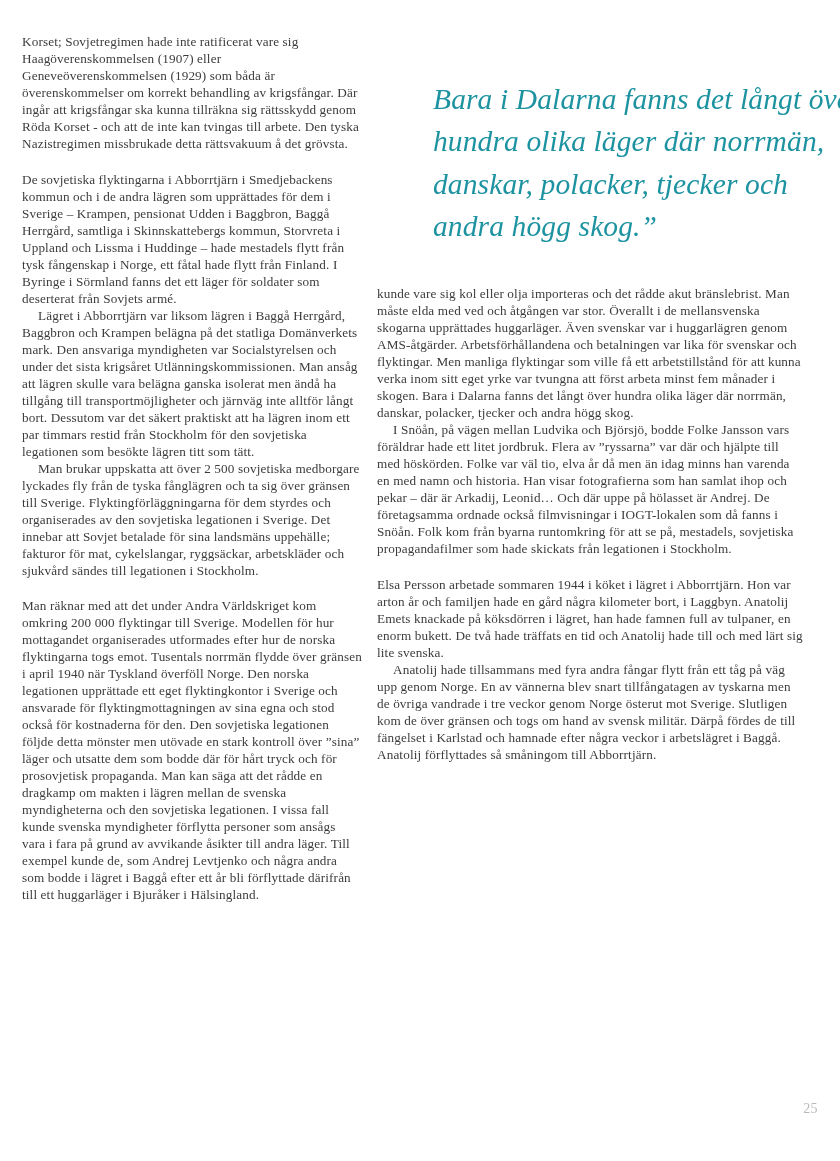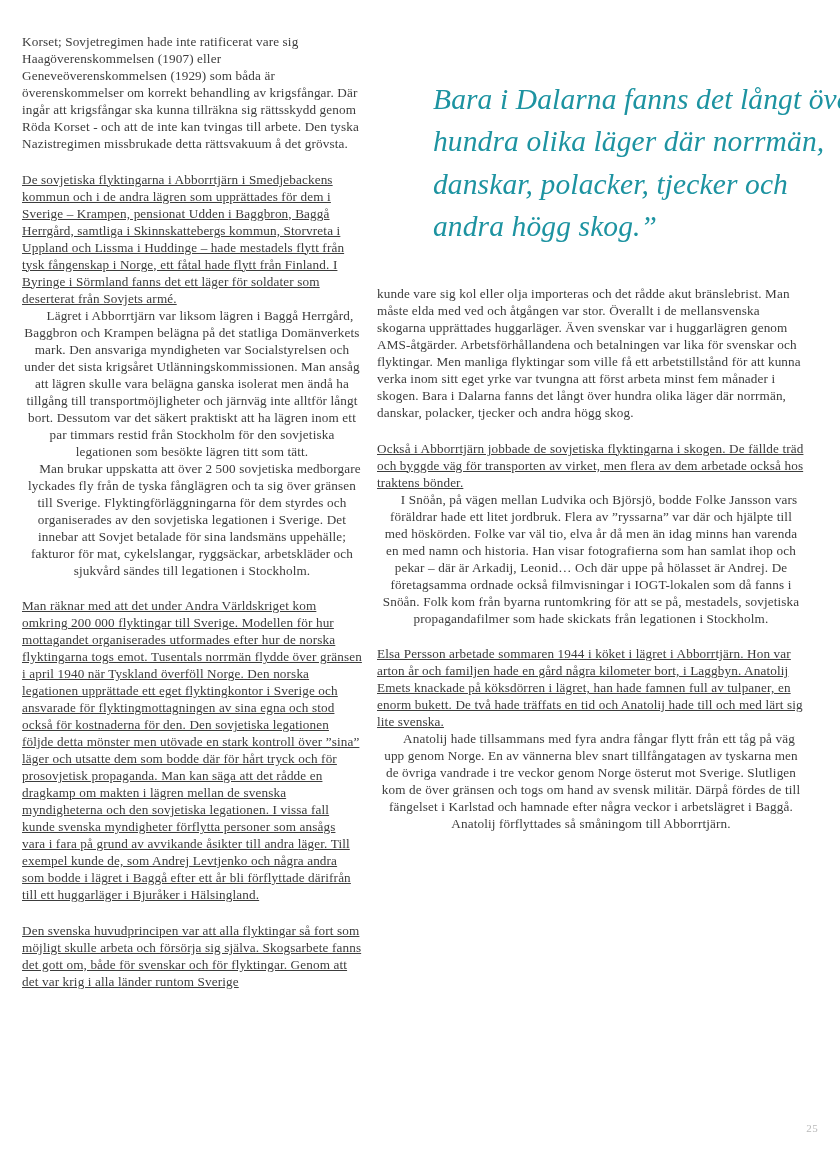--- a/index.html
+++ b/index.html
@@ -35,25 +35,23 @@
     left: 377px;
     top: 285px;
     width: 428px;
   }
 
   .col p {
     margin: 0 0 0 0;
   }
   .col p.gap {
     margin-top: 18.6px;
-    text-decoration: underline;
   }
   .col p.indent {
     text-indent: 16px;
-    text-align: center;
   }
 
   
   .pullquote {
     position: absolute;
     left: 393px;
     top: 48px;
     width: 430px;
     font-family: "Liberation Serif", "DejaVu Serif", serif;
     font-style: italic;
@@ -61,46 +59,44 @@
     line-height: 42.5px;
     color: #1d93a1;
     letter-spacing: 0.004em;
     text-align: left;
   }
 
   
   .page-number {
     position: absolute;
     right: 22px;
-    bottom: 27px;
-    font-size: 11px;
+    bottom: 44px;
+    font-size: 14px;
     color: #b9b9b9;
     font-family: "Liberation Serif", "DejaVu Serif", serif;
     letter-spacing: 0.03em;
   }
 </style>
 </head>
 <body>
 
 <div class="page">
 
   <blockquote class="pullquote">Bara i Dalarna fanns det långt över hundra olika läger där norrmän, danskar, polacker, tjecker och andra högg skog.”</blockquote>
 
   <div class="col col-left">
     <p>Korset; Sovjetregimen hade inte ratificerat vare sig Haagöverenskommelsen (1907) eller Geneveöverenskommelsen (1929) som båda är överenskommelser om korrekt behandling av krigsfångar. Där ingår att krigsfångar ska kunna tillräkna sig rättsskydd genom Röda Korset - och att de inte kan tvingas till arbete. Den tyska Nazistregimen missbrukade detta rättsvakuum å det grövsta.</p>
     <p class="gap">De sovjetiska flyktingarna i Abborrtjärn i Smedjebackens kommun och i de andra lägren som upprättades för dem i Sverige – Krampen, pensionat Udden i Baggbron, Baggå Herrgård, samtliga i Skinnskattebergs kommun, Storvreta i Uppland och Lissma i Huddinge – hade mestadels flytt från tysk fångenskap i Norge, ett fåtal hade flytt från Finland. I Byringe i Sörmland fanns det ett läger för soldater som deserterat från Sovjets armé.</p>
     <p class="indent">Lägret i Abborrtjärn var liksom lägren i Baggå Herrgård, Baggbron och Krampen belägna på det statliga Domänverkets mark. Den ansvariga myndigheten var Socialstyrelsen och under det sista krigsåret Utlänningskommissionen. Man ansåg att lägren skulle vara belägna ganska isolerat men ändå ha tillgång till transportmöjligheter och järnväg inte alltför långt bort. Dessutom var det säkert praktiskt att ha lägren inom ett par timmars restid från Stockholm för den sovjetiska legationen som besökte lägren titt som tätt.</p>
     <p class="indent">Man brukar uppskatta att över 2 500 sovjetiska medborgare lyckades fly från de tyska fånglägren och ta sig över gränsen till Sverige. Flyktingförläggningarna för dem styrdes och organiserades av den sovjetiska legationen i Sverige. Det innebar att Sovjet betalade för sina landsmäns uppehälle; fakturor för mat, cykelslangar, ryggsäckar, arbetskläder och sjukvård sändes till legationen i Stockholm.</p>
     <p class="gap">Man räknar med att det under Andra Världskriget kom omkring 200 000 flyktingar till Sverige. Modellen för hur mottagandet organiserades utformades efter hur de norska flyktingarna togs emot. Tusentals norrmän flydde över gränsen i april 1940 när Tyskland överföll Norge. Den norska legationen upprättade ett eget flyktingkontor i Sverige och ansvarade för flyktingmottagningen av sina egna och stod också för kostnaderna för den. Den sovjetiska legationen följde detta mönster men utövade en stark kontroll över ”sina” läger och utsatte dem som bodde där för hårt tryck och för prosovjetisk propaganda. Man kan säga att det rådde en dragkamp om makten i lägren mellan de svenska myndigheterna och den sovjetiska legationen. I vissa fall kunde svenska myndigheter förflytta personer som ansågs vara i fara på grund av avvikande åsikter till andra läger. Till exempel kunde de, som Andrej Levtjenko och några andra som bodde i lägret i Baggå efter ett år bli förflyttade därifrån till ett huggarläger i Bjuråker i Hälsingland.</p>
-    <p class="gap">Den svenska huvudprincipen var att alla flyktingar så fort som möjligt skulle arbeta och försörja sig själva. Skogsarbete fanns det gott om, både för svenskar och för flyktingar. Genom att det var krig i alla länder runtom Sverige</p>
   </div>
 
   <div class="col col-right">
     <p>kunde vare sig kol eller olja importeras och det rådde akut bränslebrist. Man måste elda med ved och åtgången var stor. Överallt i de mellansvenska skogarna upprättades huggarläger. Även svenskar var i huggarlägren genom AMS-åtgärder. Arbetsförhållandena och betalningen var lika för svenskar och flyktingar. Men manliga flyktingar som ville få ett arbetstillstånd för att kunna verka inom sitt eget yrke var tvungna att först arbeta minst fem månader i skogen. Bara i Dalarna fanns det långt över hundra olika läger där norrmän, danskar, polacker, tjecker och andra högg skog.</p>
-    <p class="gap">Också i Abborrtjärn jobbade de sovjetiska flyktingarna i skogen. De fällde träd och byggde väg för transporten av virket, men flera av dem arbetade också hos traktens bönder.</p>
     <p class="indent">I Snöån, på vägen mellan Ludvika och Björsjö, bodde Folke Jansson vars föräldrar hade ett litet jordbruk. Flera av ”ryssarna” var där och hjälpte till med höskörden. Folke var väl tio, elva år då men än idag minns han varenda en med namn och historia. Han visar fotografierna som han samlat ihop och pekar – där är Arkadij,  Leonid… Och där uppe på hölasset är Andrej. De företagsamma ordnade också filmvisningar i IOGT-lokalen som då fanns i Snöån. Folk kom från byarna runtomkring för att se på, mestadels, sovjetiska propagandafilmer som hade skickats från legationen i Stockholm.</p>
     <p class="gap">Elsa Persson arbetade sommaren 1944 i köket i lägret i Abborrtjärn. Hon var arton år och familjen hade en gård några kilometer bort, i Laggbyn. Anatolij Emets knackade på köksdörren i lägret, han hade famnen full av tulpaner, en enorm bukett. De två hade träffats en tid och Anatolij hade till och med lärt sig lite svenska.</p>
     <p class="indent">Anatolij hade tillsammans med fyra andra fångar flytt från ett tåg på väg upp genom Norge. En av vännerna blev snart tillfångatagen av tyskarna men de övriga vandrade i tre veckor genom Norge österut mot Sverige. Slutligen kom de över gränsen och togs om hand av svensk militär. Därpå fördes de till fängelset i Karlstad och hamnade efter några veckor i arbetslägret i Baggå. Anatolij förflyttades så småningom till Abborrtjärn.</p>
   </div>
 
   <div class="page-number">25</div>
 
 </div>
 
 </body></html>

